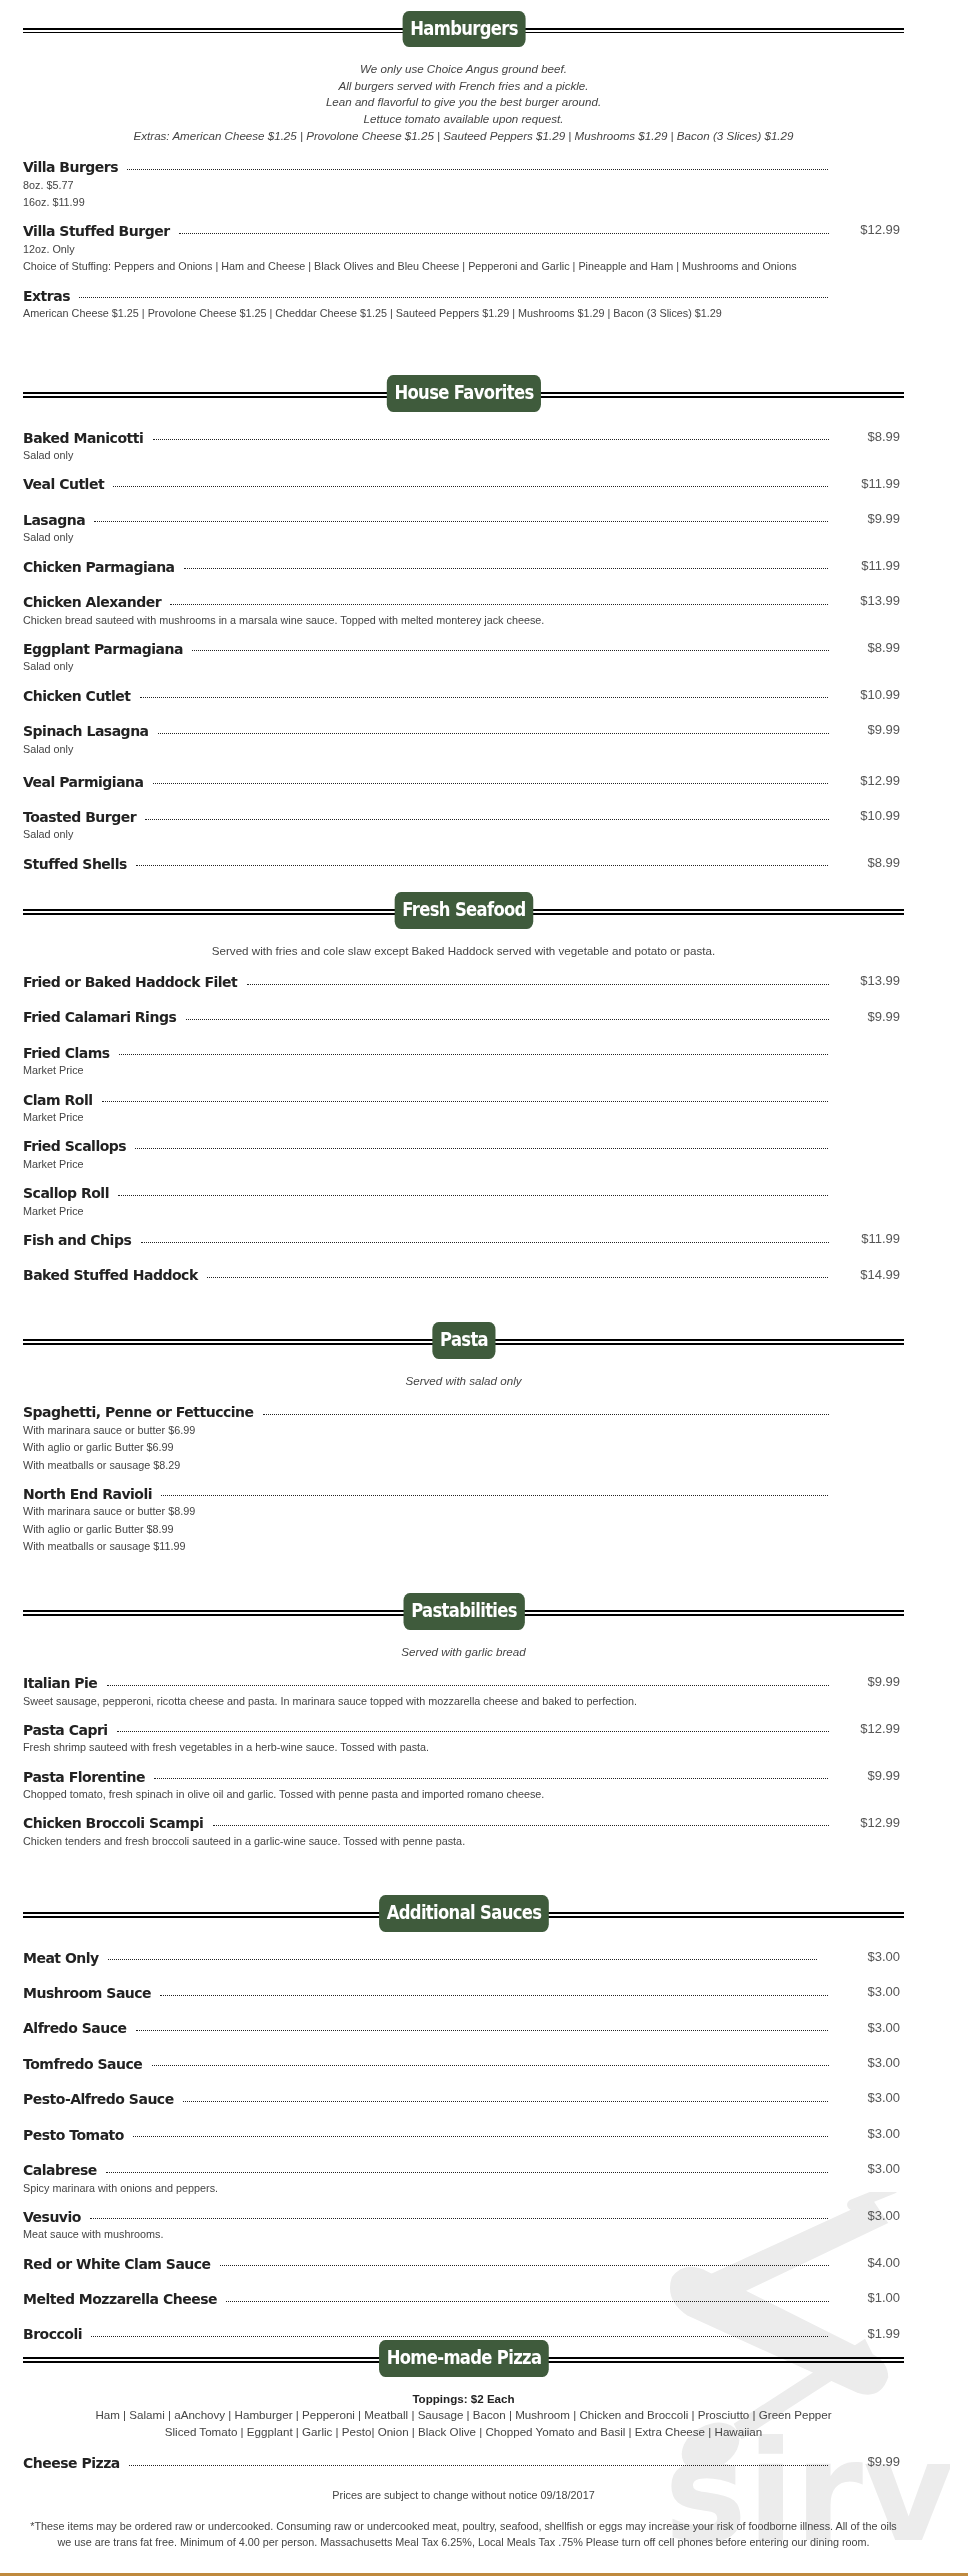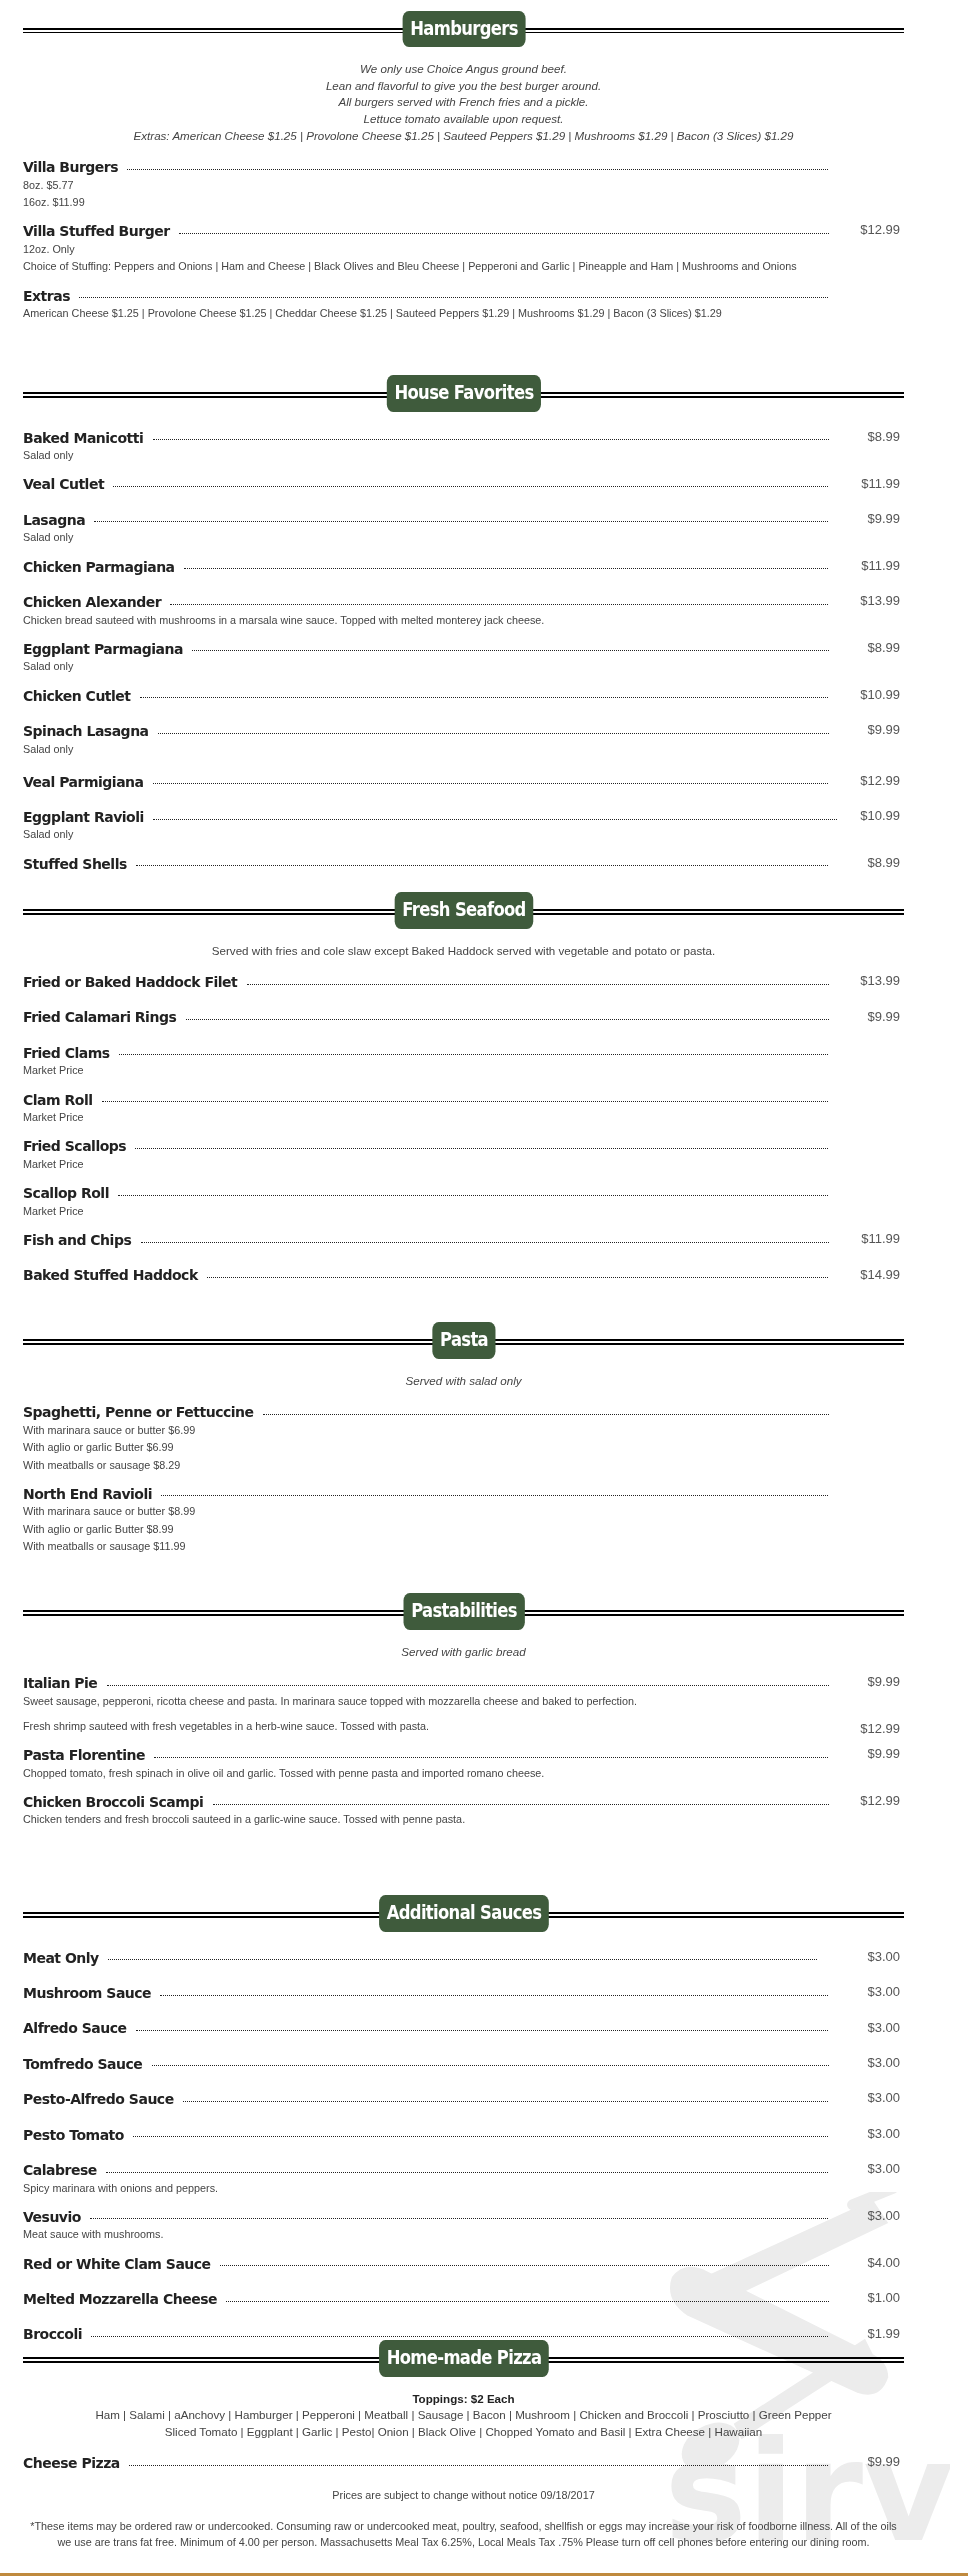--- a/index.html
+++ b/index.html
@@ -42,22 +42,22 @@
 
 <div class="page" id="menu">
     <div style="position: absolute; left: 0px; right: 0px; top: 4.6px;">
       <div class="section-head" style="margin-top: 0px;">
         <div class="rule"></div>
         <div class="rule2"></div>
         <div class="badge">Hamburgers</div>
       </div>
       <div class="intro italic">
         <div>We only use Choice Angus ground beef.</div>
+        <div>All burgers served with French fries and a pickle.</div>
         <div>Lean and flavorful to give you the best burger around.</div>
-        <div>All burgers served with French fries and a pickle.</div>
         <div>Lettuce tomato available upon request.</div>
         <div>Extras: American Cheese $1.25 | Provolone Cheese $1.25 | Sauteed Peppers $1.29 | Mushrooms $1.29 | Bacon (3 Slices) $1.29</div>
       </div>
       <div class="item" style="margin-bottom: 9.3px;">
         <div class="row">
           <span class="name">Villa Burgers</span>
           <span class="dots" style="width: 701px;"></span>
         </div>
         <span class="price"></span>
         <div class="desc">8oz. $5.77</div>
@@ -151,21 +151,21 @@
       </div>
       <div class="item" style="margin-bottom: 15.4px;">
         <div class="row">
           <span class="name">Veal Parmigiana</span>
           <span class="dots" style="width: 675px;"></span>
         </div>
         <span class="price">$12.99</span>
       </div>
       <div class="item" style="margin-bottom: 9.3px;">
         <div class="row">
-          <span class="name">Eggplant Ravioli</span>
+          <span class="name">Toasted Burger</span>
           <span class="dots" style="width: 684px;"></span>
         </div>
         <span class="price">$10.99</span>
         <div class="desc">Salad only</div>
       </div>
       <div class="item" style="margin-bottom: 15.4px; text-align: center;">
         <div class="row">
           <span class="name">Stuffed Shells</span>
           <span class="dots" style="width: 692px;"></span>
         </div>
@@ -283,20 +283,24 @@
       </div>
       <div class="item" style="margin-bottom: 9.3px;">
         <div class="row">
           <span class="name">Italian Pie</span>
           <span class="dots" style="width: 722px;"></span>
         </div>
         <span class="price">$9.99</span>
         <div class="desc">Sweet sausage, pepperoni, ricotta cheese and pasta. In marinara sauce topped with mozzarella cheese and baked to perfection.</div>
       </div>
       <div class="item" style="margin-bottom: 9.3px;">
+        <div class="row">
+          <span class="name">Pasta Capri</span>
+          <span class="dots" style="width: 712px;"></span>
+        </div>
         <span class="price">$12.99</span>
         <div class="desc">Fresh shrimp sauteed with fresh vegetables in a herb-wine sauce. Tossed with pasta.</div>
       </div>
       <div class="item" style="margin-bottom: 9.3px;">
         <div class="row">
           <span class="name">Pasta Florentine</span>
           <span class="dots" style="width: 674px;"></span>
         </div>
         <span class="price">$9.99</span>
         <div class="desc">Chopped tomato, fresh spinach in olive oil and garlic. Tossed with penne pasta and imported romano cheese.</div>

